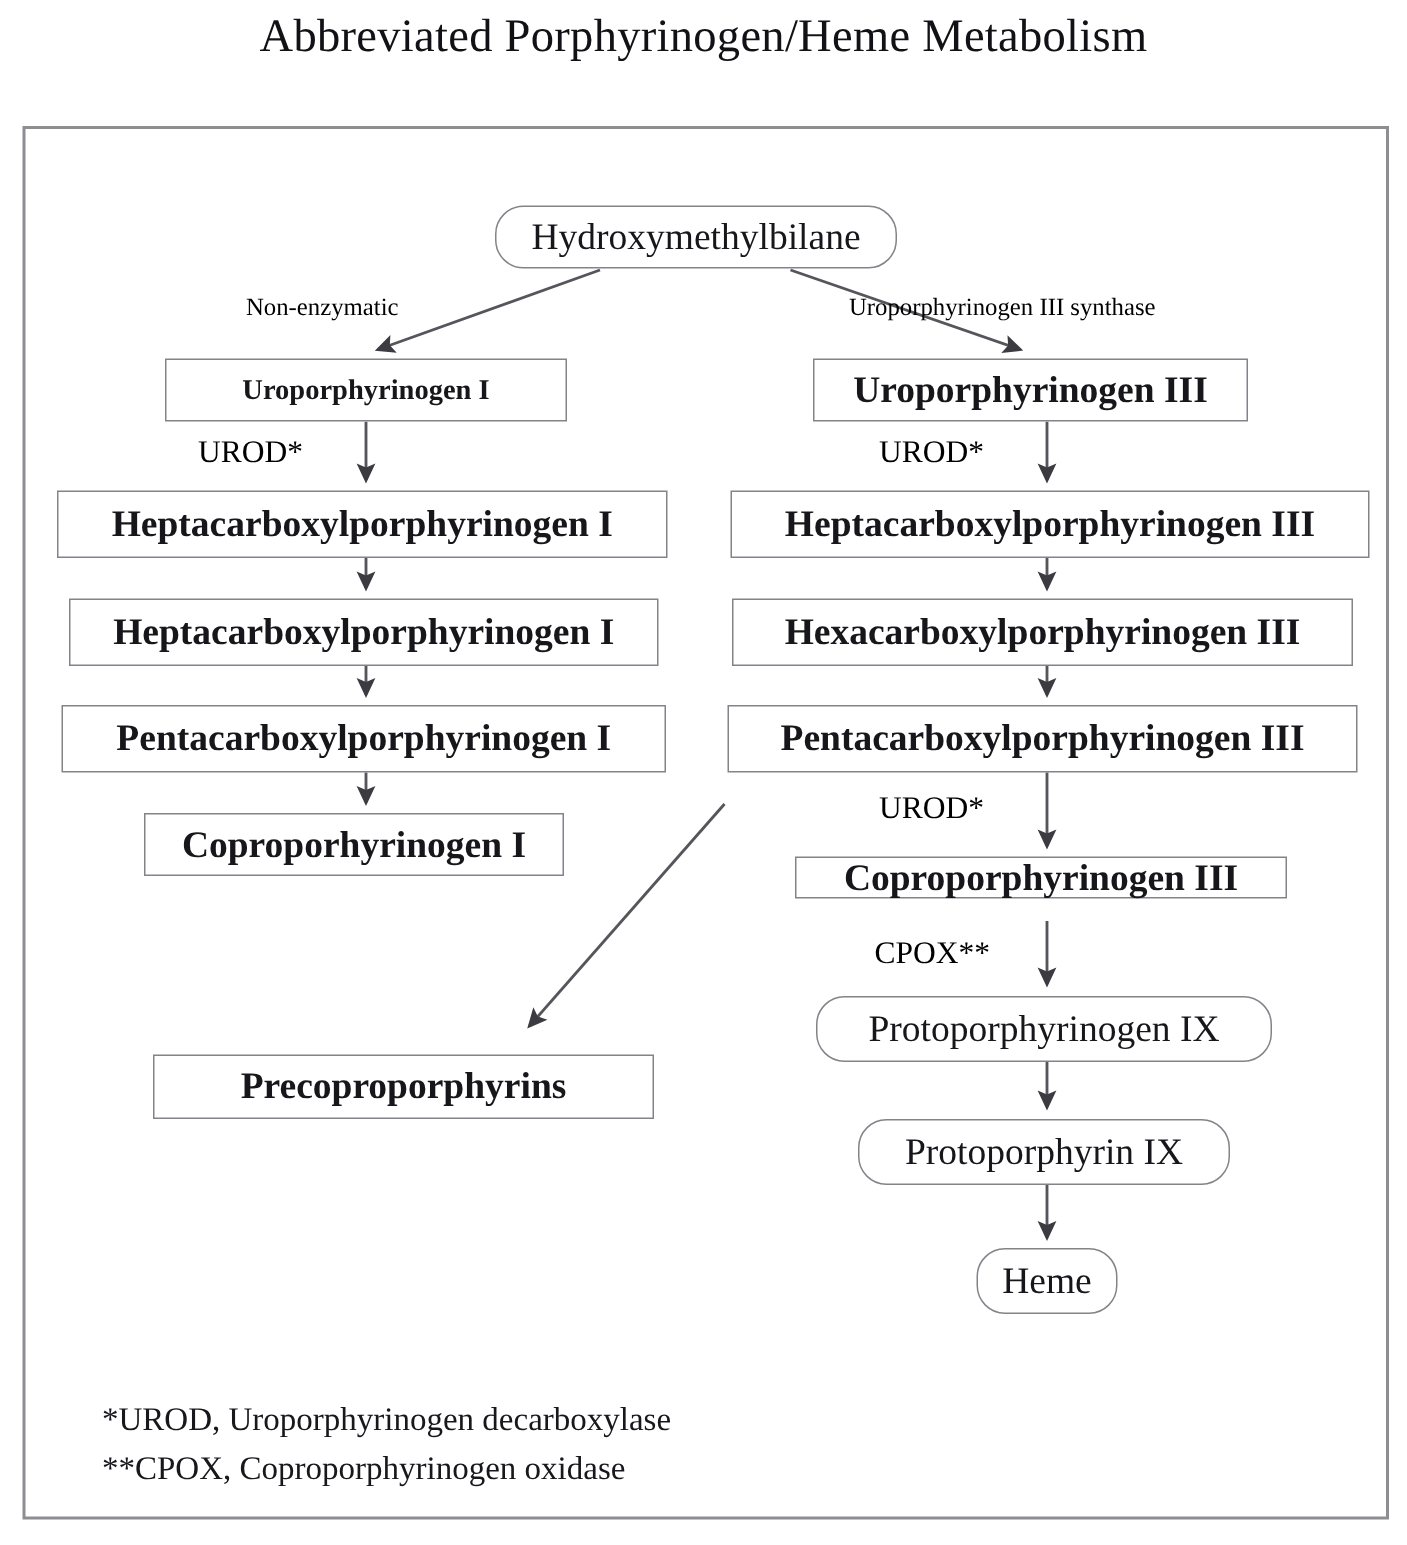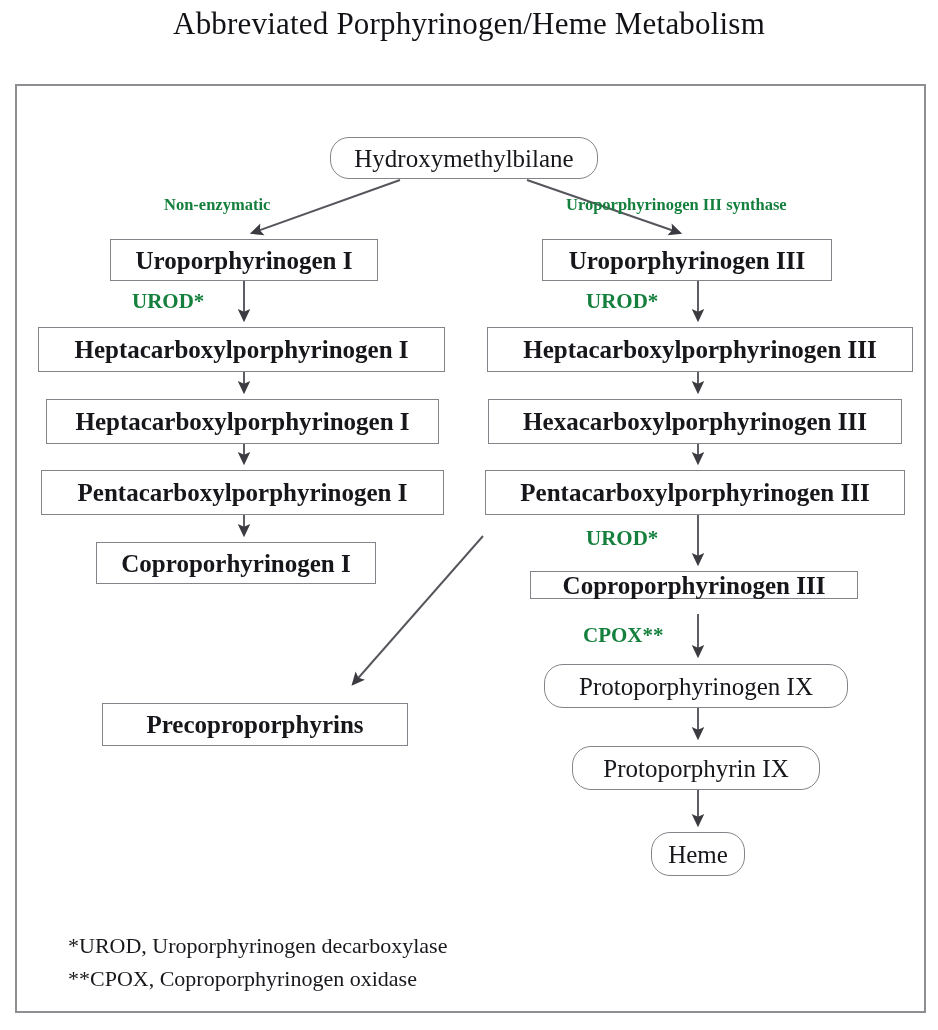--- a/index.html
+++ b/index.html
@@ -52,22 +52,22 @@
     line-height: 1;
     white-space: nowrap;
   }
   .node .txt { display: block; }
   .bold { font-weight: 700; }
   .reg  { font-weight: 400; border-radius: 19px; }
 
   
   .elabel {
     position: absolute;
-    font-weight: 700;
-    color: #15803d;
+    font-weight: 400;
+    color: #000000;
     white-space: nowrap;
     line-height: 1;
   }
   .elabel.small { font-size: 16.5px; }
   .elabel.mid   { font-size: 21px; }
 
   
   #arrows {
     position: absolute;
     left: 0;
@@ -119,21 +119,21 @@
     <line x1="698" y1="708" x2="698" y2="738" stroke="#55555c" stroke-width="1.9" marker-end="url(#ah)"></line>
     <line x1="698" y1="790" x2="698" y2="825" stroke="#55555c" stroke-width="1.9" marker-end="url(#ah)"></line>
 
     <line x1="483" y1="536" x2="353" y2="684" stroke="#55555c" stroke-width="1.9" marker-end="url(#ah)"></line>
   </svg>
 
   <div class="node reg" style="left:330px; top:137px; width:268px; height:42px; font-size:25px;">
     <span class="txt">Hydroxymethylbilane</span>
   </div>
 
-  <div class="node bold" style="left:110px; top:239px; width:268px; height:42px; font-size:25px;">
+  <div class="node bold" style="left:110px; top:239px; width:268px; height:42px; font-size:19px;">
     <span class="txt">Uroporphyrinogen I</span>
   </div>
 
   <div class="node bold" style="left:542px; top:239px; width:290px; height:42px; font-size:25px;">
     <span class="txt">Uroporphyrinogen III</span>
   </div>
 
   <div class="node bold" style="left:38px; top:327px; width:407px; height:45px; font-size:25px;">
     <span class="txt">Heptacarboxylporphyrinogen I</span>
   </div>
@@ -159,21 +159,21 @@
   </div>
 
   <div class="node bold" style="left:96px; top:542px; width:280px; height:42px; font-size:25px;">
     <span class="txt">Coproporhyrinogen I</span>
   </div>
 
   <div class="node bold" style="left:530px; top:571px; width:328px; height:28px; font-size:25px;">
     <span class="txt">Coproporphyrinogen III</span>
   </div>
 
-  <div class="node bold" style="left:102px; top:703px; width:306px; height:43px; font-size:25px;">
+  <div class="node bold" style="left:102px; top:703px; width:334px; height:43px; font-size:25px;">
     <span class="txt">Precoproporphyrins</span>
   </div>
 
   <div class="node reg" style="left:544px; top:664px; width:304px; height:44px; font-size:25px;">
     <span class="txt">Protoporphyrinogen IX</span>
   </div>
 
   <div class="node reg" style="left:572px; top:746px; width:248px; height:44px; font-size:25px;">
     <span class="txt">Protoporphyrin IX</span>
   </div>

